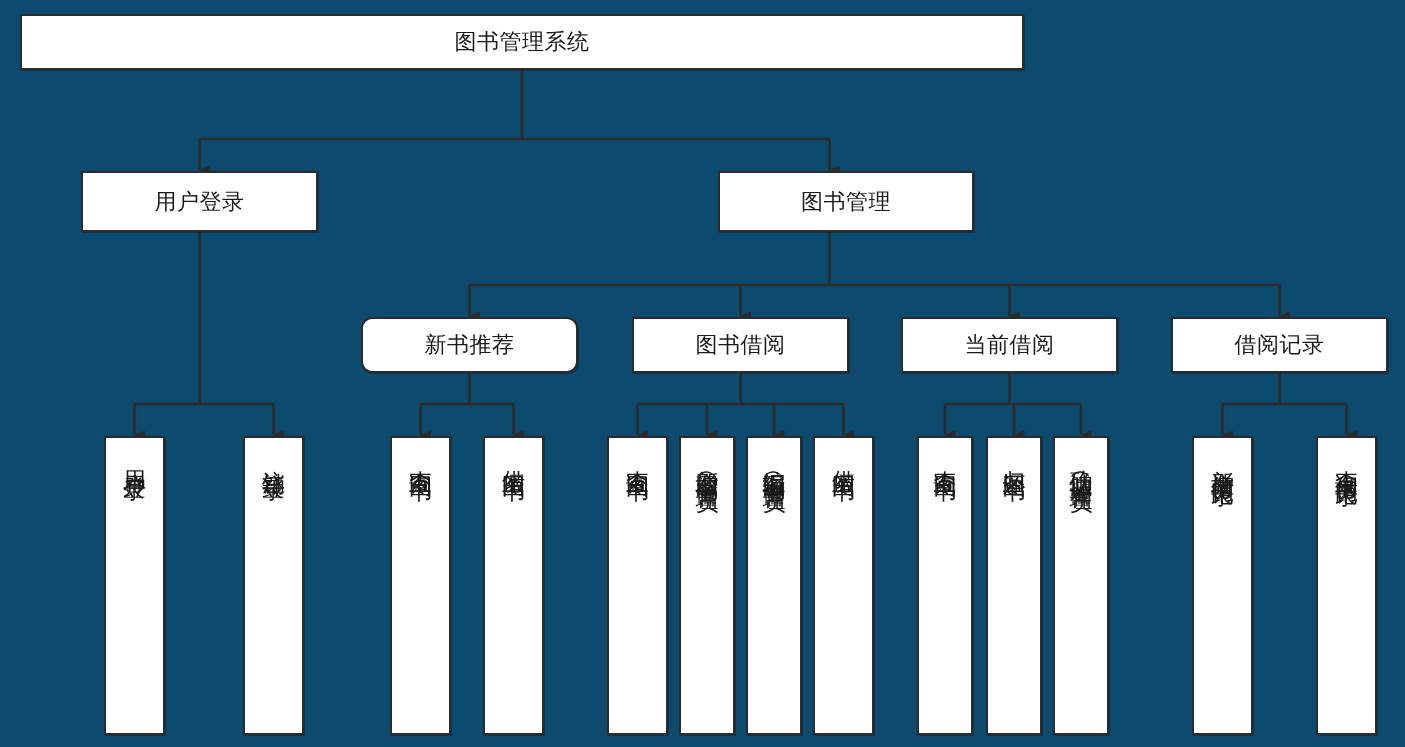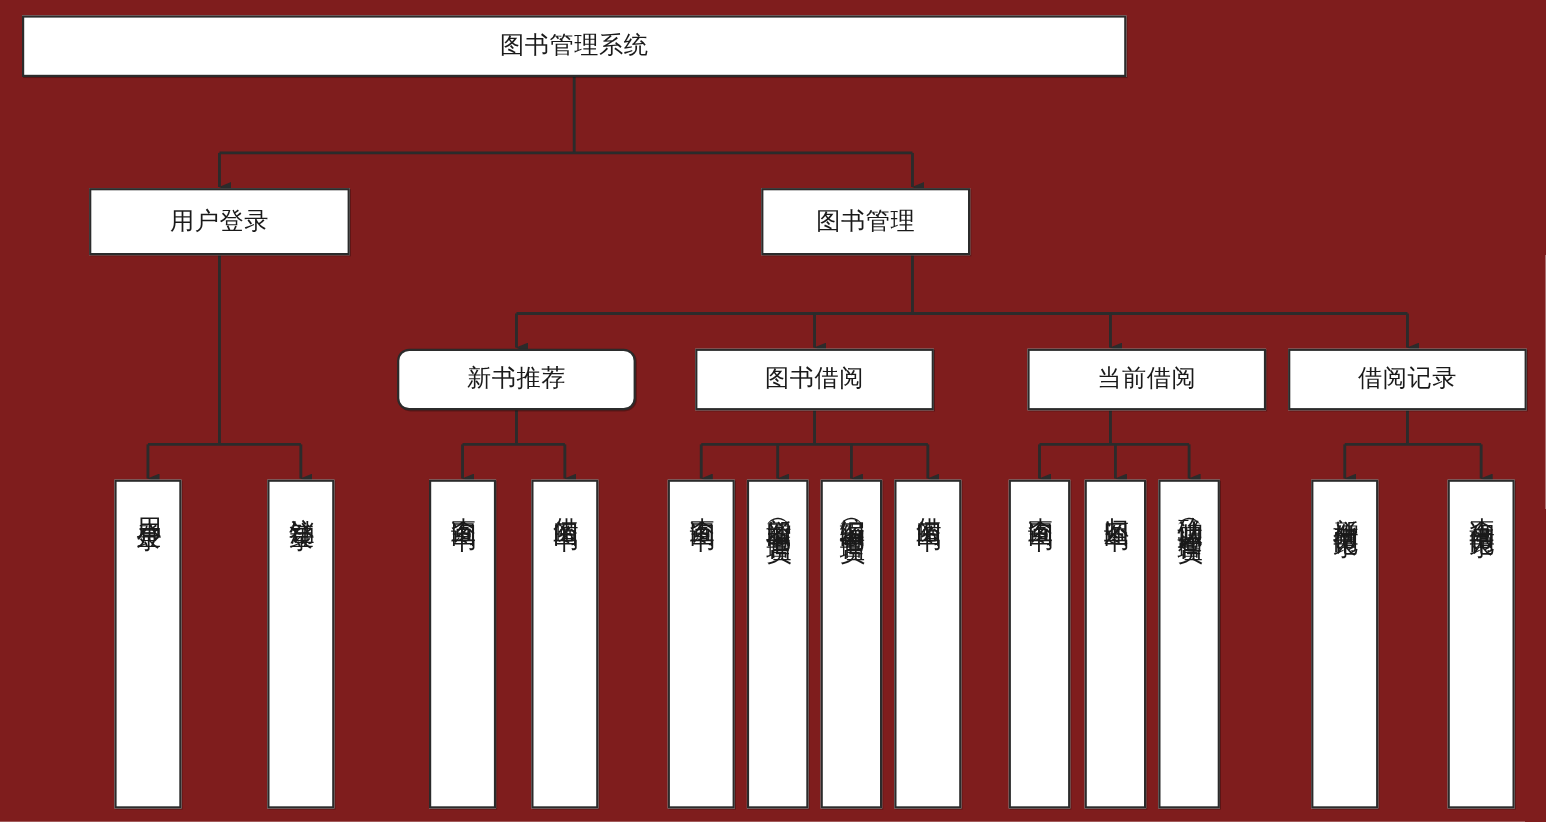--- a/index.html
+++ b/index.html
@@ -10,21 +10,21 @@
   body {
     width: 1405px;
     height: 747px;
     font-family: "DejaVu Sans", "Liberation Sans", sans-serif;
     overflow: hidden;
   }
   #diagram-root {
     position: relative;
     width: 1405px;
     height: 747px;
-    background: #7f1d1d;
+    background: #0c4a6e;
   }
   svg#edges {
     position: absolute;
     left: 0;
     top: 0;
     width: 1405px;
     height: 747px;
   }
   .node {
     position: absolute;
@@ -118,30 +118,30 @@
       </g>
   </svg>
 
   <div id="node-layer">
       <div class="node horizontal" style="left: 20px; top: 14px; width: 1004px; height: 56px;">
         <span class="label">图书管理系统</span>
       </div>
       <div class="node horizontal" style="left: 81px; top: 171px; width: 237px; height: 61px;">
         <span class="label">用户登录</span>
       </div>
-      <div class="node horizontal" style="left: 692px; top: 171px; width: 190px; height: 61px;">
+      <div class="node horizontal" style="left: 718px; top: 171px; width: 256px; height: 61px;">
         <span class="label">图书管理</span>
       </div>
       <div class="node horizontal" style="left: 361px; top: 317px; width: 217px; height: 56px; border-radius: 11px;">
         <span class="label">新书推荐</span>
       </div>
       <div class="node horizontal" style="left: 632px; top: 317px; width: 217px; height: 56px;">
         <span class="label">图书借阅</span>
       </div>
-      <div class="node horizontal" style="left: 901px; top: 317px; width: 217px; height: 56px; margin-left: 33px;">
+      <div class="node horizontal" style="left: 901px; top: 317px; width: 217px; height: 56px;">
         <span class="label">当前借阅</span>
       </div>
       <div class="node horizontal" style="left: 1171px; top: 317px; width: 217px; height: 56px;">
         <span class="label">借阅记录</span>
       </div>
       <div class="node vertical" style="left: 104px; top: 436px; width: 61px; height: 299px;">
         <span class="label">用户登录</span>
       </div>
       <div class="node vertical" style="left: 243px; top: 436px; width: 61px; height: 299px;">
         <span class="label">注销登录</span>

